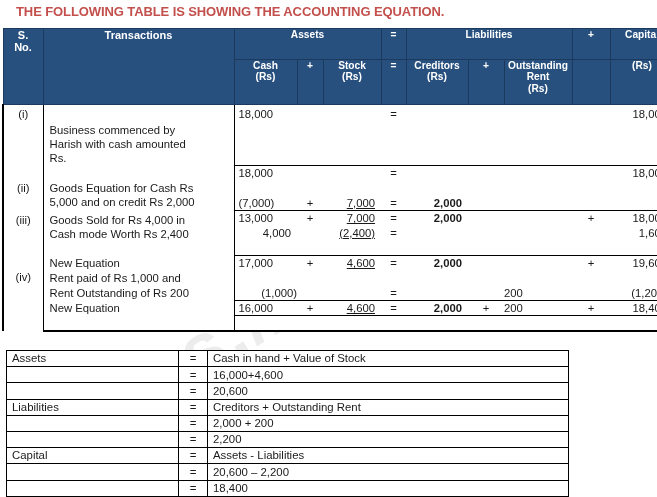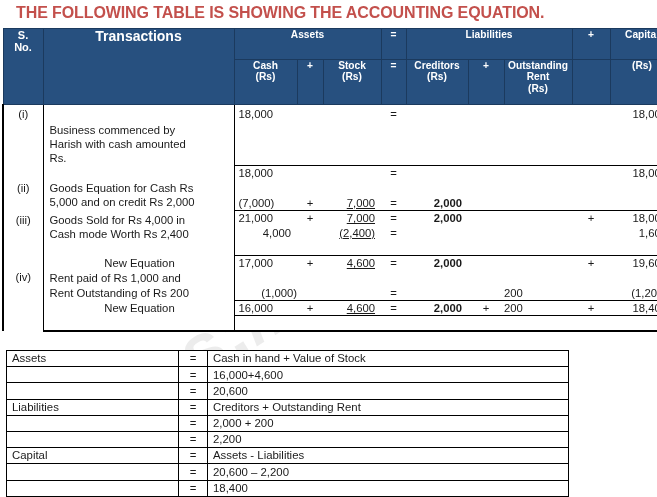--- a/index.html
+++ b/index.html
@@ -39,21 +39,21 @@
     letter-spacing: 1px;
     color: rgba(0, 0, 0, 0.075);
     white-space: nowrap;
   }
 
   
   .page-title {
     position: absolute;
     left: 16px;
     top: 4px;
-    font-size: 16px;
+    font-size: 13px;
     font-weight: 700;
     color: #c3504c;
     letter-spacing: -0.1px;
     white-space: nowrap;
     z-index: 2;
   }
 
   
   .main-table-wrap {
     position: absolute;
@@ -88,21 +88,21 @@
   .hdr-sub {
     height: 44px;
     vertical-align: middle;
   }
   .hdr-sno {
     vertical-align: middle;
     font-size: 11px;
   }
   .hdr-txn {
     vertical-align: middle;
-    font-size: 14px;
+    font-size: 11px;
   }
 
   
   .bd {
     font-size: 11.3px;
     color: #1a1a1a;
     line-height: 1.26;
     background: #fff;
   }
   .col-sno {
@@ -127,21 +127,21 @@
   .col-op4    { width: 38px;  text-align: center; }
   .col-cap    { width: 64px;  text-align: right; border-right: 2px solid #000; }
 
   .num-pad-r { padding-right: 6px !important; }
   .num-pad-l { padding-left: 4px !important; }
   .dataline > td.dcell { border-top: 1px solid #000; }
   .dataline-heavy > td.dcell { border-top: 1.6px solid #000; }
 
   .rowh { height: 15px; }
 
-  .txn-right { text-align: center; padding-right: 4px !important; }
+  .txn-right { text-align: left; padding-right: 4px !important; }
 
   .bot-spacer td { height: 14px; border-bottom: 2px solid #000; }
 
   
   .bottom-wrap {
     position: absolute;
     left: 6px;
     top: 350px;
     z-index: 2;
   }
@@ -311,21 +311,21 @@
       <td class="bd col-op4"></td>
       <td class="bd col-cap num-pad-r"></td>
     </tr>
 
     <tr class="dataline rowh">
       <td class="bd col-sno" rowspan="3" style="padding-top:2px">(iii)</td>
       <td class="bd col-txn" rowspan="3" style="padding-top:2px">
         <div>Goods Sold for Rs 4,000 in</div>
         <div>Cash mode Worth Rs 2,400</div>
       </td>
-      <td class="bd dcell col-cash num-pad-l" style="text-align:left">21,000</td>
+      <td class="bd dcell col-cash num-pad-l" style="text-align:left">13,000</td>
       <td class="bd dcell col-op1">+</td>
       <td class="bd dcell col-stock num-pad-r">7,000</td>
       <td class="bd dcell col-op2">=</td>
       <td class="bd dcell col-cred num-pad-r">2,000</td>
       <td class="bd dcell col-op3"></td>
       <td class="bd dcell col-rent num-pad-r"></td>
       <td class="bd dcell col-op4">+</td>
       <td class="bd dcell col-cap num-pad-r">18,000</td>
     </tr>
 

